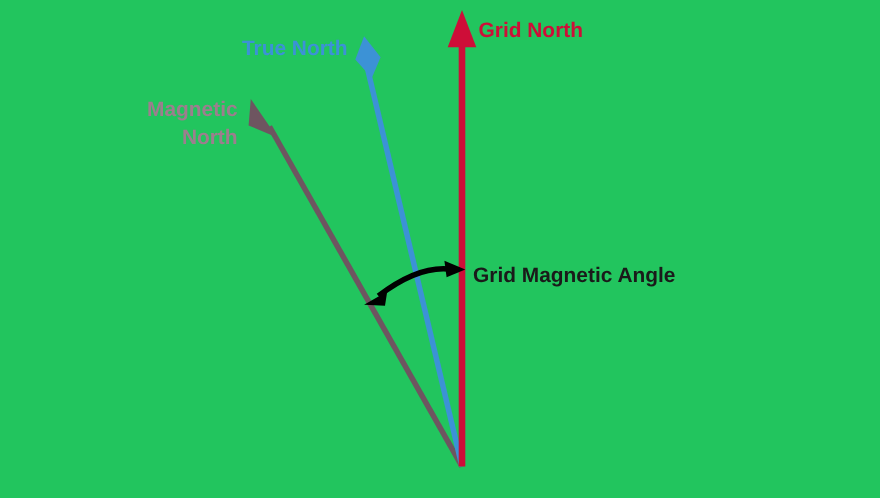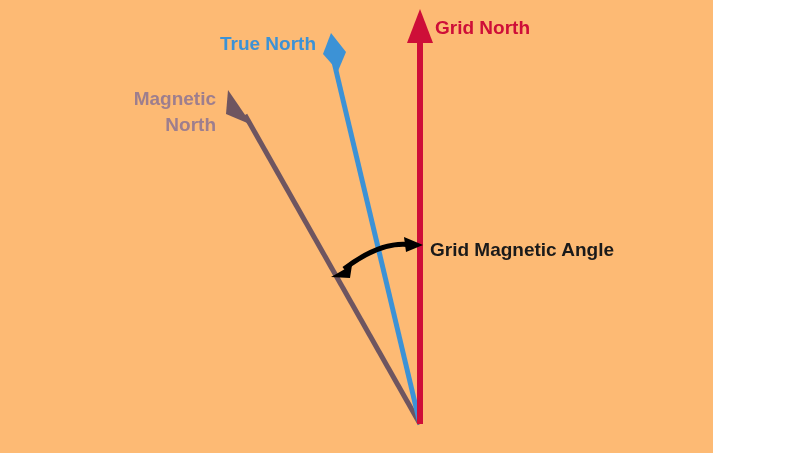--- a/index.html
+++ b/index.html
@@ -9,23 +9,23 @@
     background: #ffffff;
   }
   body {
     width: 800px;
     height: 453px;
     font-family: "Liberation Sans", sans-serif;
     overflow: hidden;
   }
   #diagram-root {
     position: relative;
-    width: 713px;
+    width: 800px;
     height: 453px;
-    background: #fdba74;
+    background: #22c55e;
   }
   #diagram-svg {
     position: absolute;
     top: 0;
     left: 0;
     width: 800px;
     height: 453px;
     display: block;
   }
   .diagram-label {

